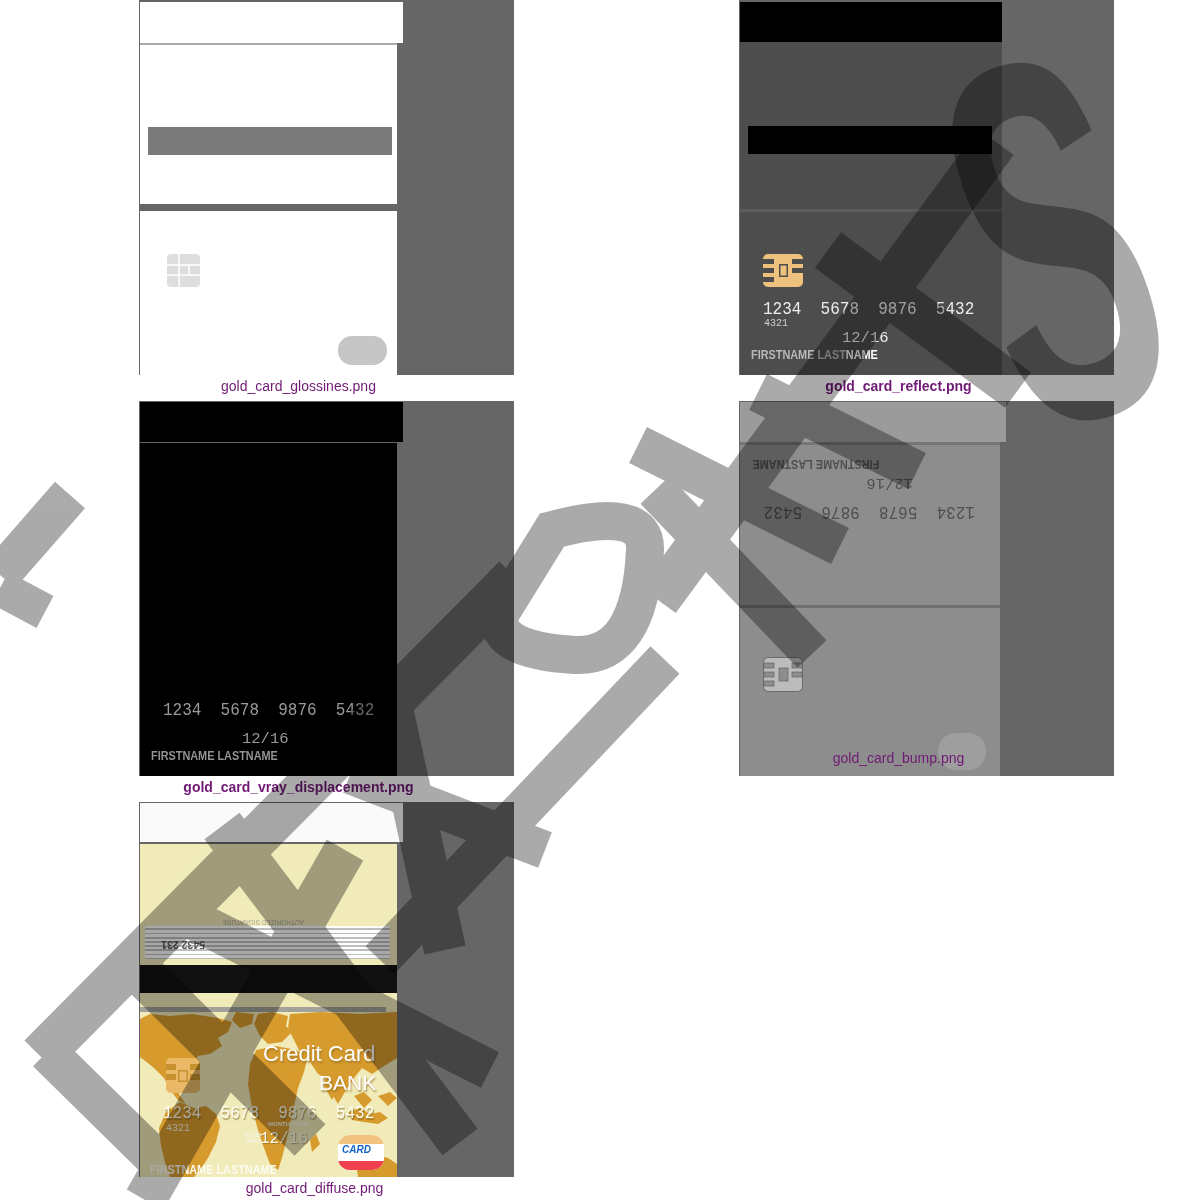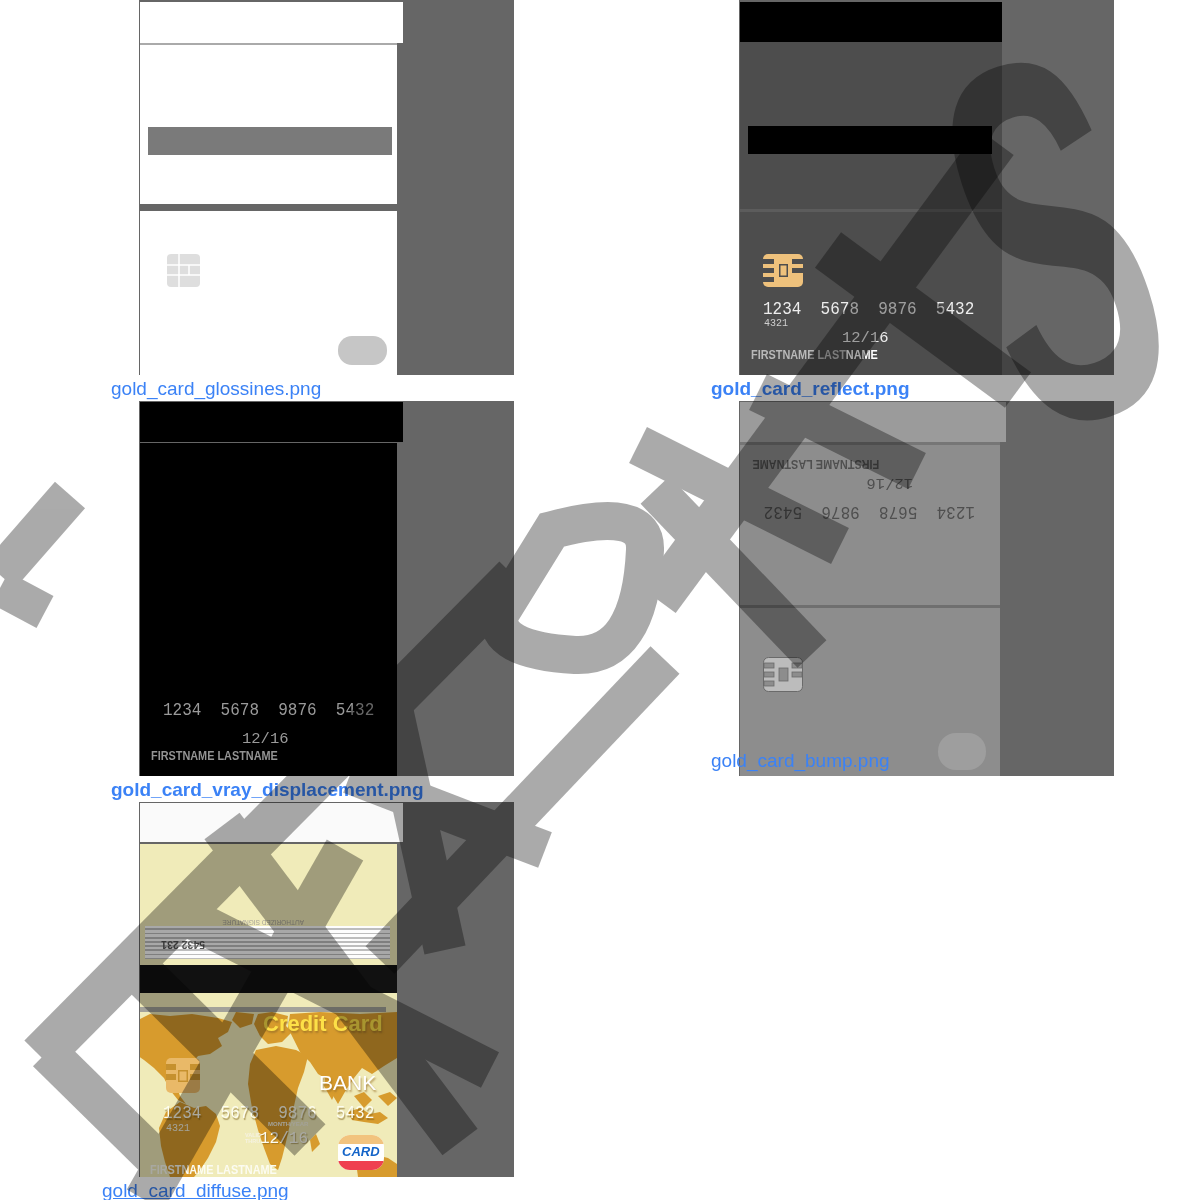--- a/index.html
+++ b/index.html
@@ -1,19 +1,19 @@
 <!DOCTYPE html>
 <html><head>
 <meta charset="utf-8">
 <style>
 html,body{margin:0;padding:0;}
 body{width:1200px;height:1200px;position:relative;background:#fff;overflow:hidden;
   font-family:"Liberation Sans",sans-serif;}
 .cell{position:absolute;width:375px;height:375px;background:#666;margin-left:28px;}
-.cap{position:absolute;width:375px;font-size:19px;color:#3b82f6;}
+.cap{position:absolute;width:375px;text-align:center;font-size:14px;color:#701a75;}
 .abs{position:absolute;}
 </style>
 </head>
 <body>
 
 <div class="cell" style="left:111px;top:0px;">
   <div class="abs" style="left:1px;top:2px;width:263px;height:41px;background:#fff;"></div>
   <div class="abs" style="left:1px;top:43px;width:257px;height:2px;background:#aaa;"></div>
   <div class="abs" style="left:1px;top:45px;width:257px;height:159px;background:#fff;"></div>
   <div class="abs" style="left:9px;top:127px;width:244px;height:28px;background:#7a7a7a;"></div>
@@ -126,22 +126,22 @@
 
         <path d="M214,84 L224,80 L232,88 L224,96 Z"></path>
         <path d="M208,100 L220,96 L230,102 L240,100 L248,106 L238,112 L224,110 L212,108 Z"></path>
         <path d="M238,84 L250,80 L257,86 L248,94 Z"></path>
 
         <path d="M216,150 L232,142 L248,146 L257,152 L257,165 L218,165 Z"></path>
         <path d="M250,160 L257,158 L257,165 L252,165 Z"></path>
       </g>
     </svg>
   </div>
-  <div class="abs" style="left:124px;top:209px;width:140px;height:24px;color:#fde047;text-shadow:1px 2px 2px rgba(150,110,40,0.7);
-       font-weight:bold;font-size:22px;">Credit Card</div>
+  <div class="abs" style="left:124px;top:239px;width:140px;height:24px;color:#ffffff;text-shadow:1px 2px 2px rgba(150,110,40,0.7);
+       font-weight:normal;font-size:22px;">Credit Card</div>
   <div class="abs" style="left:180px;top:269px;width:70px;height:22px;color:#fff;text-shadow:1px 2px 2px rgba(150,110,40,0.7);
        font-weight:normal;font-size:21px;">BANK</div>
   <svg class="abs" style="left:27px;top:256px;" width="34" height="35">
     <rect x="0" y="0" width="34" height="35" rx="5" fill="#e9b968"></rect>
     <rect x="0" y="6" width="10" height="6" fill="#c6912e"></rect>
     <rect x="0" y="16" width="10" height="6" fill="#c6912e"></rect>
     <rect x="24" y="6" width="10" height="6" fill="#c6912e"></rect>
     <rect x="24" y="16" width="10" height="6" fill="#c6912e"></rect>
     <rect x="12" y="12" width="10" height="12" fill="#c6912e"></rect>
     <rect x="13.5" y="13.5" width="7" height="9" fill="#e9b968"></rect>
@@ -154,24 +154,24 @@
   <div class="abs" style="left:106px;top:330px;width:18px;height:12px;color:#f5f2e2;font-size:5.5px;font-weight:bold;">VALID<br>THRU</div>
   <div class="abs" style="left:121px;top:328px;width:80px;height:16px;color:#fdfdf5;text-shadow:1px 1px 1px rgba(120,90,20,0.5);
        font-family:'Liberation Mono',monospace;font-size:16px;">12/16</div>
   <div class="abs" style="left:11px;top:361px;width:180px;height:14px;color:#fcfcf2;
        font-weight:bold;font-size:12.5px;transform:scaleX(0.87);transform-origin:left;">FIRSTNAME LASTNAME</div>
 
   <div class="abs" style="left:199px;top:333px;width:46px;height:35px;background:#fff;border-radius:12px;overflow:hidden;">
     <div class="abs" style="left:0;top:0;width:46px;height:9px;background:#f2c37e;"></div>
     <div class="abs" style="left:0;top:26px;width:46px;height:9px;background:#ef4050;"></div>
     <div class="abs" style="left:4px;top:9px;width:40px;height:16px;color:#1464c8;
-         font-weight:bold;font-size:13px;font-style:italic;">CARD</div>
+         font-weight:bold;font-size:10px;font-style:italic;">CARD</div>
   </div>
 </div>
-<div class="cap" style="left:102px;top:1180px;text-decoration:underline;">gold_card_diffuse.png</div>
+<div class="cap" style="left:127px;top:1180px;">gold_card_diffuse.png</div>
 
 <svg class="abs" style="left:0;top:0;" width="1200" height="1200">
   <g stroke="#000" opacity="0.33" fill="none">
 
     <path d="M40,1056 L515,577" stroke-width="44"></path>
     <path d="M130,962 L310,1140" stroke-width="44"></path>
     <path d="M47,1052 L167,1170" stroke-width="40"></path>
 
     <path d="M345,850 L145,1200" stroke-width="42"></path>
     <path d="M178,912 L490,1070" stroke-width="40"></path>

